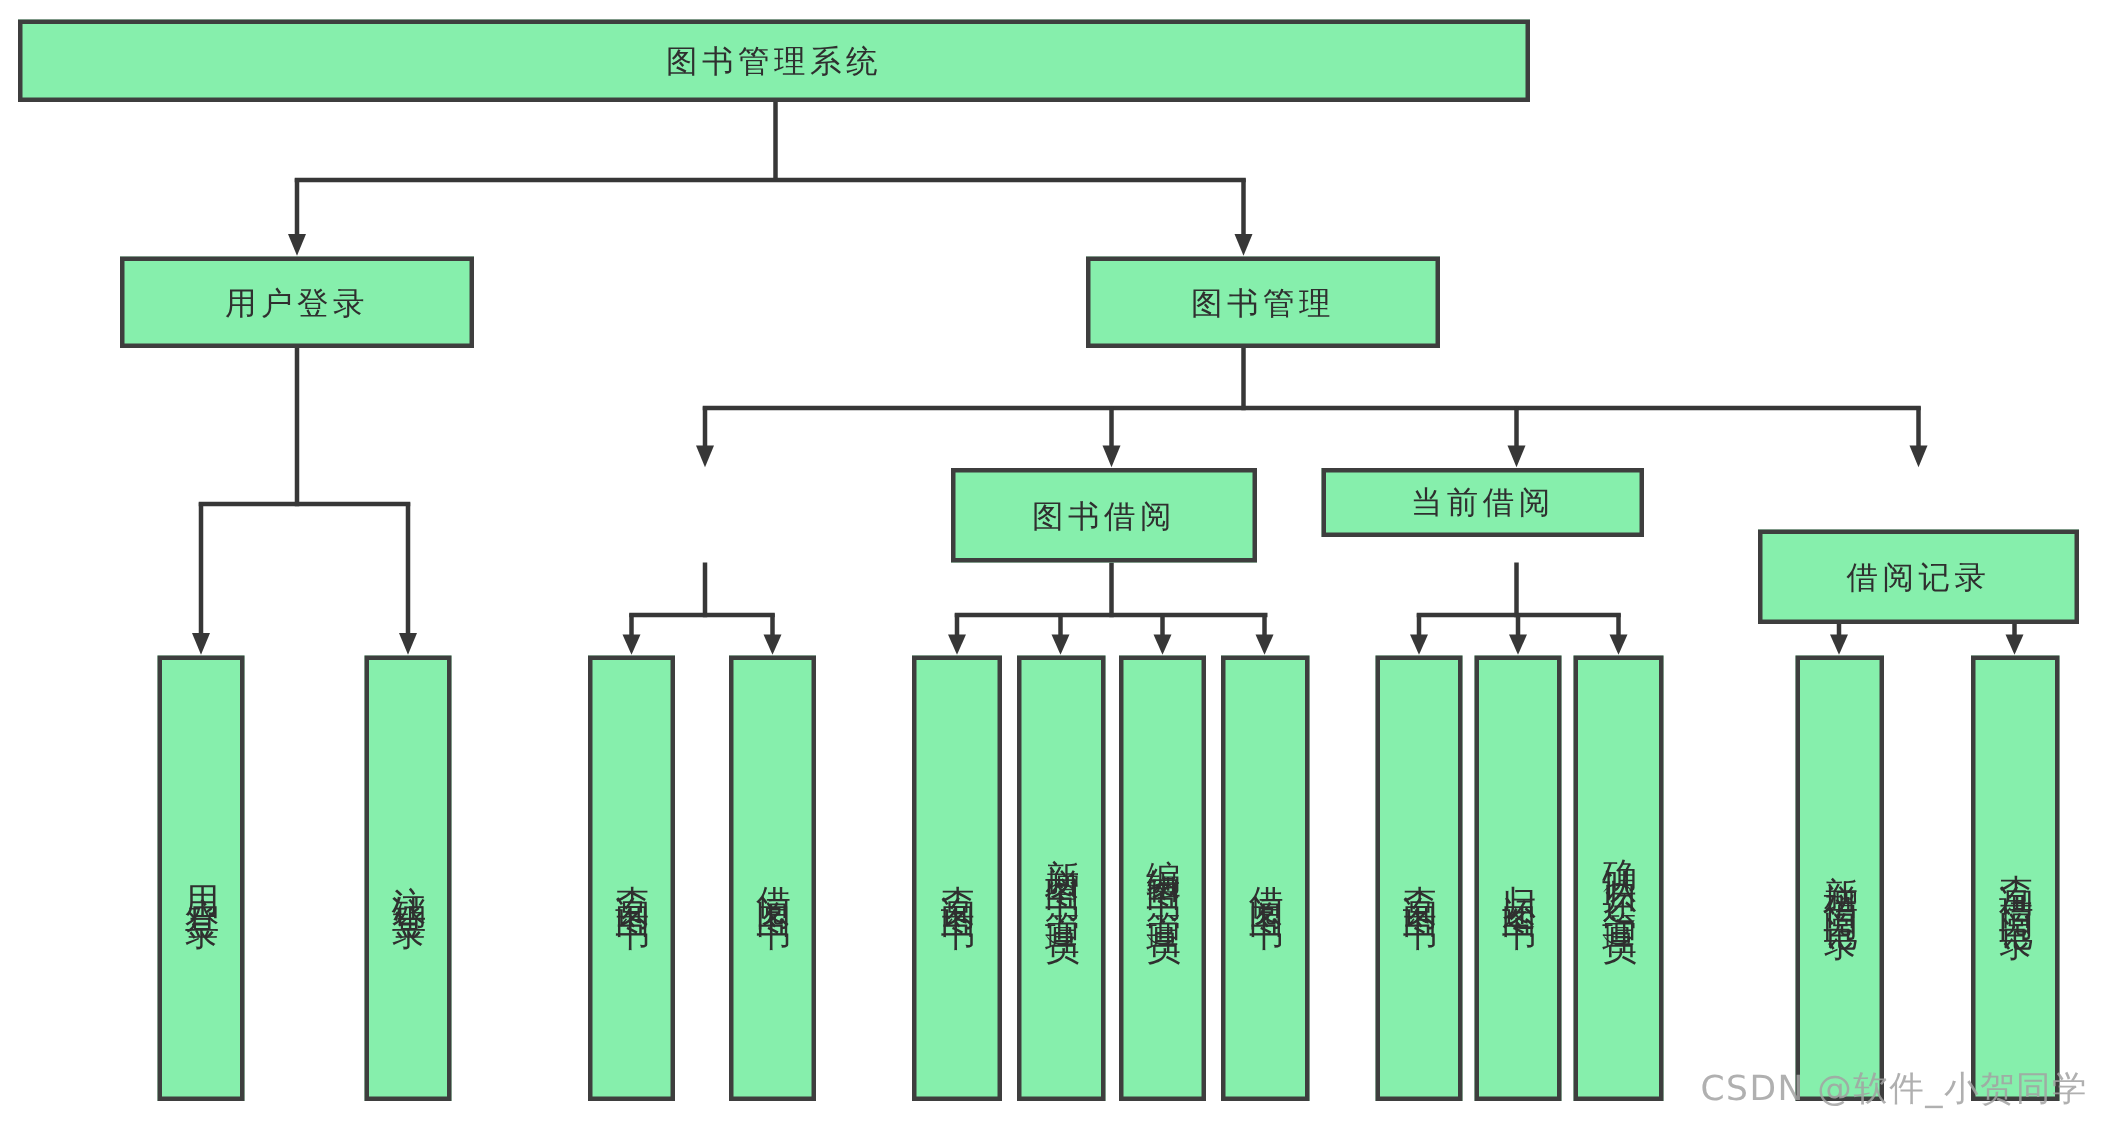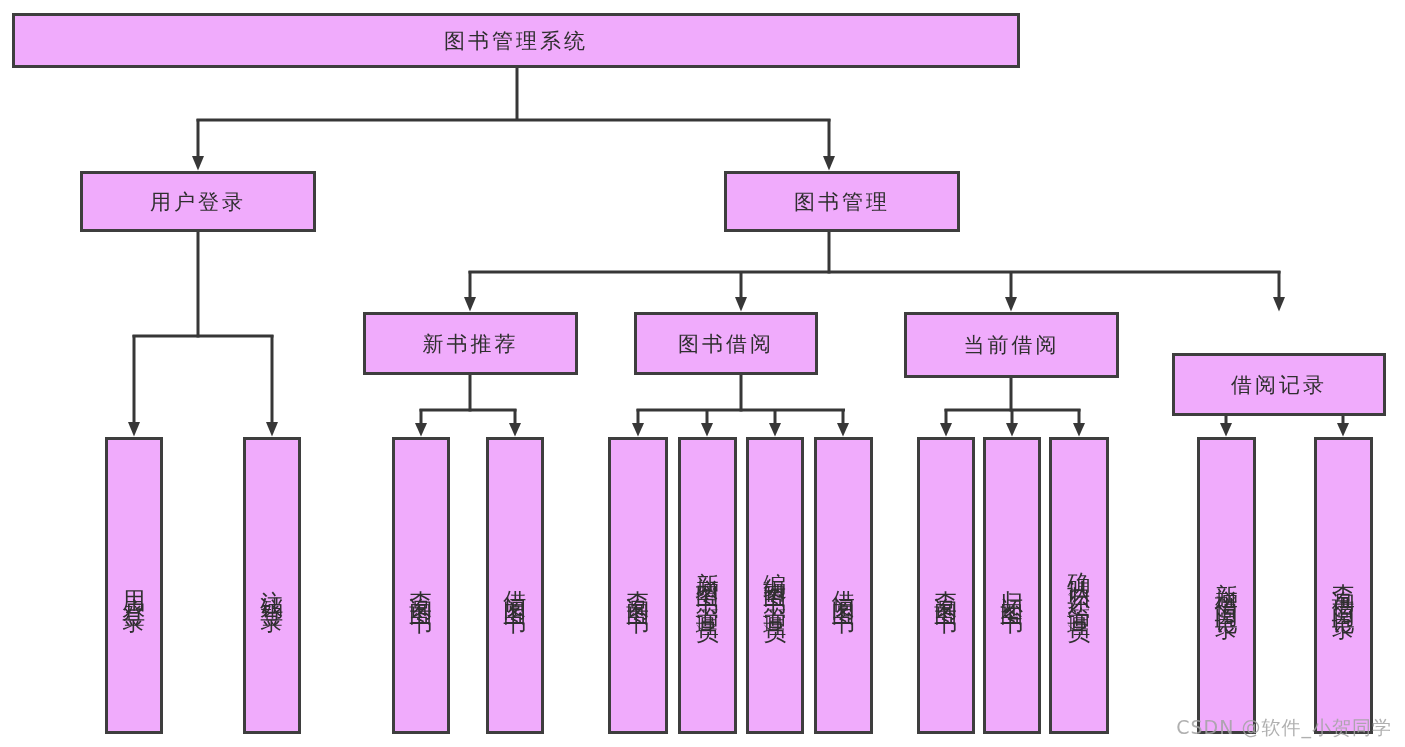--- a/index.html
+++ b/index.html
@@ -25,21 +25,21 @@
     stroke: #373737;
     stroke-width: 3;
   }
   #connectors polygon {
     fill: #373737;
   }
   .node {
     position: absolute;
     box-sizing: border-box;
     border: 3px solid #3e3e3e;
-    background: #f0abfc;
+    background: #86efac;
     color: #2f2f2f;
     display: flex;
     align-items: center;
     justify-content: center;
     z-index: 2;
   }
   .h-node {
     font-size: 21px;
     letter-spacing: 3px;
     white-space: nowrap;
@@ -51,22 +51,22 @@
     letter-spacing: 7px;
     line-height: 1.15;
   }
   
   #n-root   { left: 12px;  top: 13px;  width: 1008px; height: 55px; }
   
   #n-login  { left: 80px;  top: 171px; width: 236px;  height: 61px; }
   #n-mgmt   { left: 711px; top: 171px; width: 236px;  height: 61px; margin-left: 13px; }
   
   #n-rec    { left: 363px;  top: 312px; width: 215px; height: 63px; }
-  #n-borrow { left: 634px;  top: 312px; width: 184px; height: 63px; }
-  #n-cur    { left: 904px;  top: 312px; width: 215px; height: 66px; }
+  #n-borrow { left: 634px;  top: 312px; width: 204px; height: 63px; }
+  #n-cur    { left: 881px;  top: 312px; width: 215px; height: 46px; }
   #n-rcd    { left: 1172px; top: 312px; width: 214px; height: 63px; margin-top: 41px; }
   
   .leaf { top: 437px; height: 297px; }
   #l-1  { left: 105px;  width: 58px; }
   #l-2  { left: 243px;  width: 58px; }
   #l-3  { left: 392px;  width: 58px; }
   #l-4  { left: 486px;  width: 58px; }
   #l-5  { left: 608px;  width: 60px; }
   #l-6  { left: 678px;  width: 59px; }
   #l-7  { left: 746px;  width: 58px; }
@@ -74,21 +74,21 @@
   #l-9  { left: 917px;  width: 58px; }
   #l-10 { left: 983px;  width: 58px; }
   #l-11 { left: 1049px; width: 60px; }
   #l-12 { left: 1197px; width: 59px; }
   #l-13 { left: 1314px; width: 59px; }
   #watermark {
     position: absolute;
     right: 13px;
     bottom: 6px;
     z-index: 10;
-    font-size: 19px;
+    font-size: 23px;
     color: #a3a3a3;
     opacity: 0.85;
     letter-spacing: 1px;
     white-space: nowrap;
   }
 </style>
 </head>
 <body>
 
 <div id="stage">
@@ -153,21 +153,20 @@
     <polygon points="1220,423 1232,423 1226,436.5"></polygon>
     <line x1="1343" y1="409" x2="1343" y2="424"></line>
     <polygon points="1337,423 1349,423 1343,436.5"></polygon>
   </svg>
 
   <div id="n-root" class="node h-node">图书管理系统</div>
 
   <div id="n-login" class="node h-node">用户登录</div>
   <div id="n-mgmt" class="node h-node">图书管理</div>
 
-  <div id="n-rec" class="node h-node">新书推荐</div>
   <div id="n-borrow" class="node h-node">图书借阅</div>
   <div id="n-cur" class="node h-node">当前借阅</div>
   <div id="n-rcd" class="node h-node">借阅记录</div>
 
   <div id="l-1" class="node v-node leaf">
     <span class="v-text">用户登录</span>
   </div>
   <div id="l-2" class="node v-node leaf">
     <span class="v-text">注销登录</span>
   </div>

